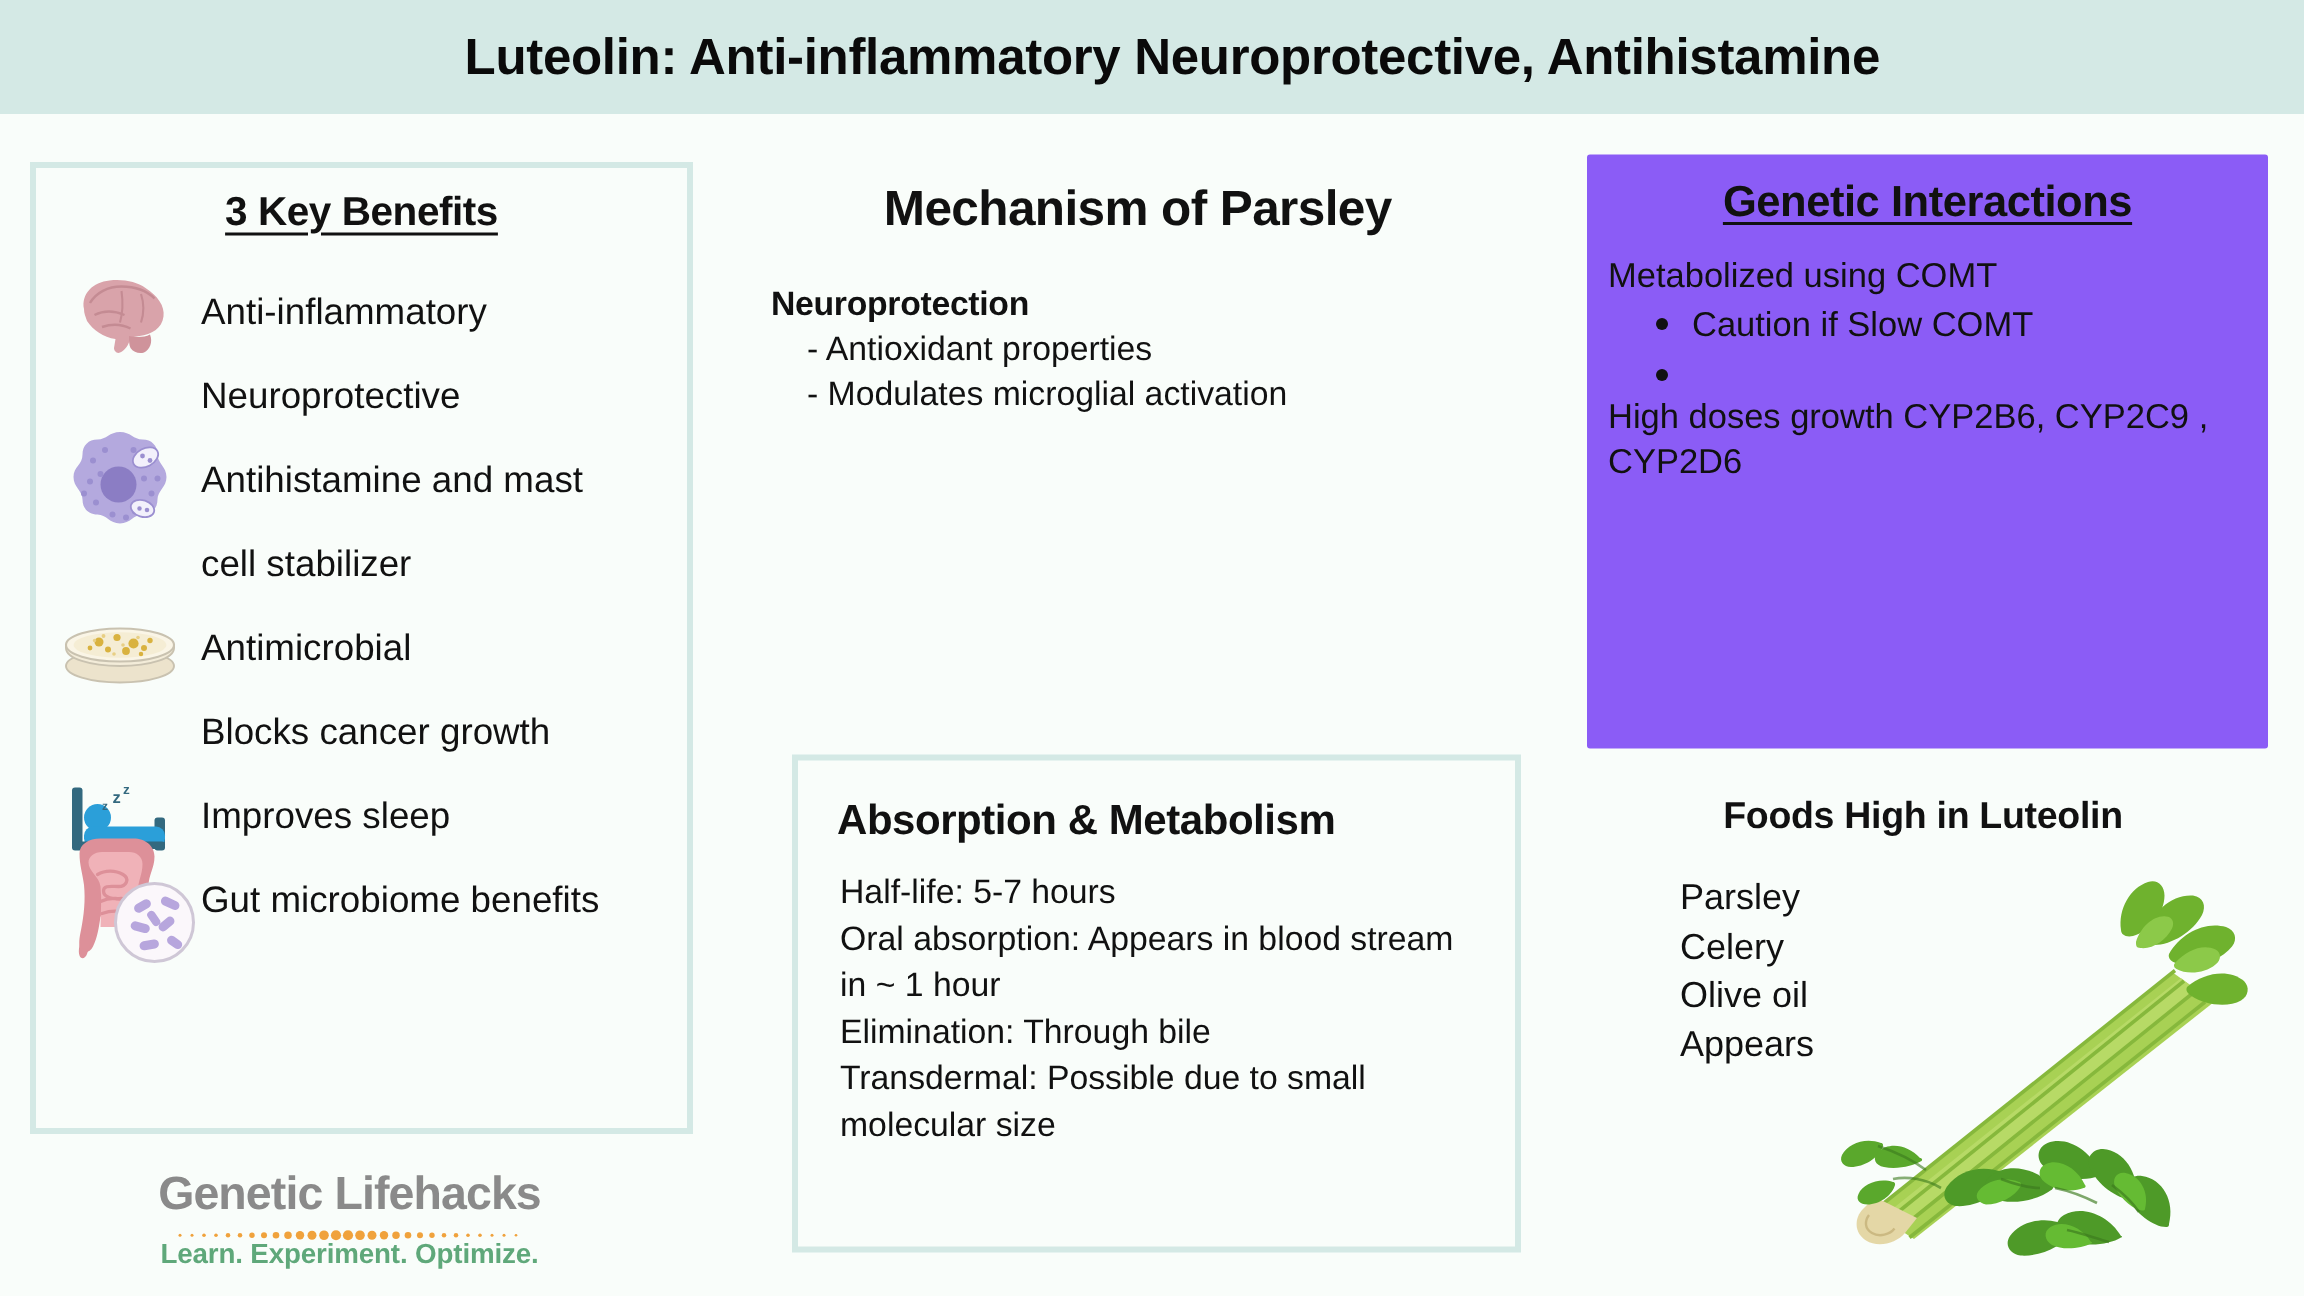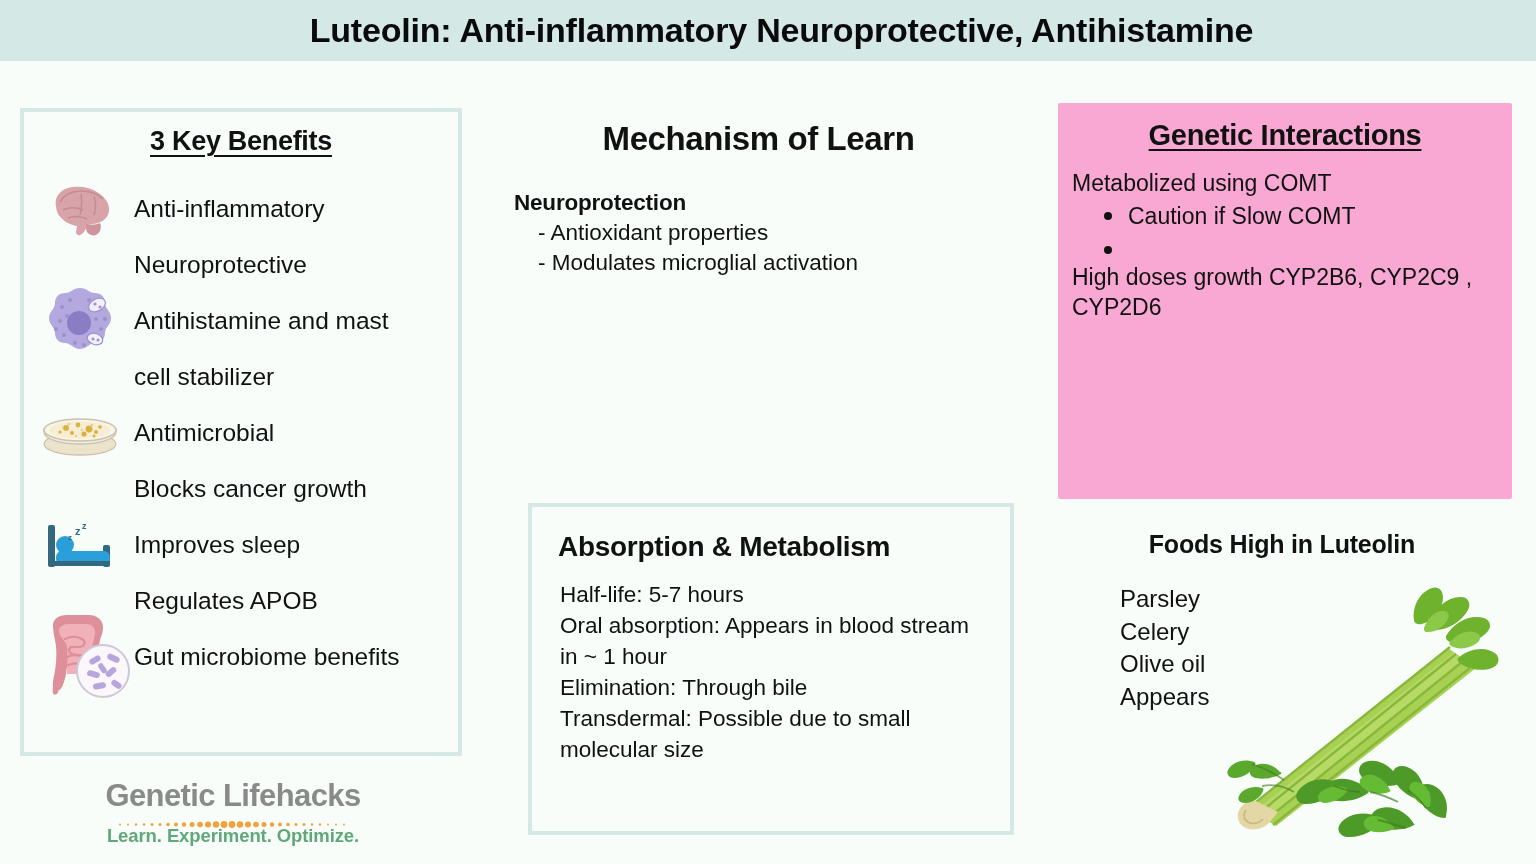--- a/index.html
+++ b/index.html
@@ -7,38 +7,38 @@
   body {
     background:#f9fdfa;
     font-family:"Liberation Sans", sans-serif;
     color:#111;
     position:relative;
     overflow:hidden;
   }
 
   
   #header-band {
-    position:absolute; left:0; top:0; width:1536px; height:61px;
+    position:absolute; left:0; top:0; width:1536px; height:76px;
     background:#d4e9e5;
     display:flex; align-items:center; justify-content:center;padding-left:27px;
   }
   #header-title {
     font-size:34px; font-weight:bold; letter-spacing:-0.2px; color:#0a0a0a;
     text-align:center;
   }
 
   
   .outline-box {
     position:absolute;
     border:4px solid #d4e9e5;
     background:#f9fdfa;
   }
   .solid-box {
     position:absolute;
-    background:#f9a8d4;
+    background:#8b5cf6;
     border-radius:2px;
   }
 
   
   #benefits-panel { left:20px; top:108px; width:442px; height:648px; }
   #benefits-title {
     text-align:center; font-size:27px; font-weight:bold;
     text-decoration:underline; text-underline-offset:5px;
     margin-top:14px; letter-spacing:-0.3px;
   }
@@ -233,23 +233,20 @@
           <rect x="14" y="34" width="54" height="14" rx="6" fill="#2b9fd9"></rect>
           <rect x="10" y="44" width="58" height="5" rx="2" fill="#33697f"></rect>
           <text x="33" y="18" font-family="Liberation Sans, sans-serif" font-size="11" font-weight="bold" fill="#33697f">z</text>
           <text x="40" y="12" font-family="Liberation Sans, sans-serif" font-size="9" font-weight="bold" fill="#33697f">z</text>
           <text x="26" y="23" font-family="Liberation Sans, sans-serif" font-size="8" font-weight="bold" fill="#33697f">z</text>
         </svg>
       </span>
       <span class="benefit-label">Improves sleep</span>
     </div>
 
-    <div class="benefit-row">
-      <span class="benefit-label">Regulates APOB</span>
-    </div>
 
     <div class="benefit-row">
       <span class="benefit-icon-slot" style="width:110px;height:96px;left:2px;">
         <svg width="108" height="96" viewBox="0 0 108 96" aria-hidden="true">
           <path d="M26 16c0-6 6-10 14-10h22c8 0 14 5 14 12 0 8-4 12-4 20 0 10 2 16 2 26 0 8-4 14-10 16-4 1-6-2-6-6 0-6 2-10 2-16H40c-1 7-2 14-5 20-2 4-6 5-8 2-2-3-1-8 0-13 2-10 3-20 2-30-1-8-3-13-3-21z" fill="#dd9099"></path>
           <path d="M32 22c0-4 4-7 9-7h18c5 0 9 3 9 8 0 7-3 11-3 18 0 9 2 15 2 24H40c0-9 1-18 0-27-1-7-8-10-8-16z" fill="#f0b2b8"></path>
           <g fill="none" stroke="#dd9099" stroke-width="2.2" stroke-linecap="round">
             <path d="M38 30c5-3 12-3 17 0s2 8-3 8-10-1-10 3 6 6 12 5"></path>
             <path d="M40 48c6-3 14-3 20 1"></path>
             <path d="M41 56c6-2 13-2 18 1"></path>
@@ -267,21 +264,21 @@
           </g>
         </svg>
       </span>
       <span class="benefit-label">Gut microbiome benefits</span>
     </div>
 
   </div>
 </div>
 
 <div id="mechanism-section">
-  <div id="mechanism-title">Mechanism of Learn</div>
+  <div id="mechanism-title">Mechanism of Parsley</div>
 
 
   <div class="mech-group second">
     <div class="mech-heading">Neuroprotection</div>
     <div class="mech-item">- Antioxidant properties</div>
     <div class="mech-item">- Modulates microglial activation</div>
   </div>
 </div>
 
 <div id="absorption-box" class="outline-box">

